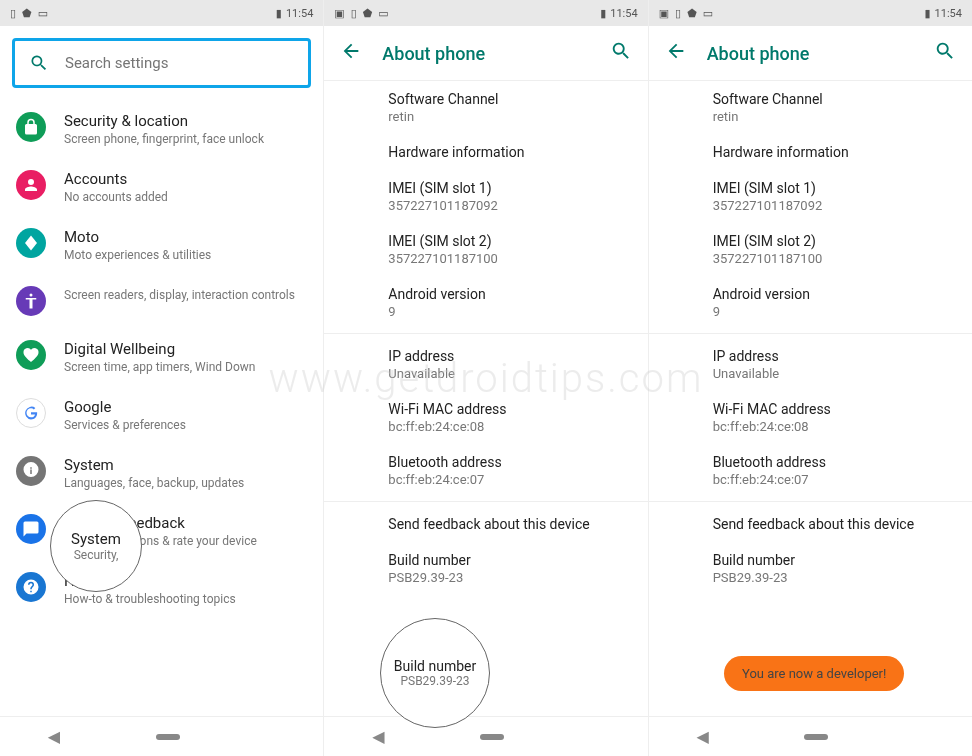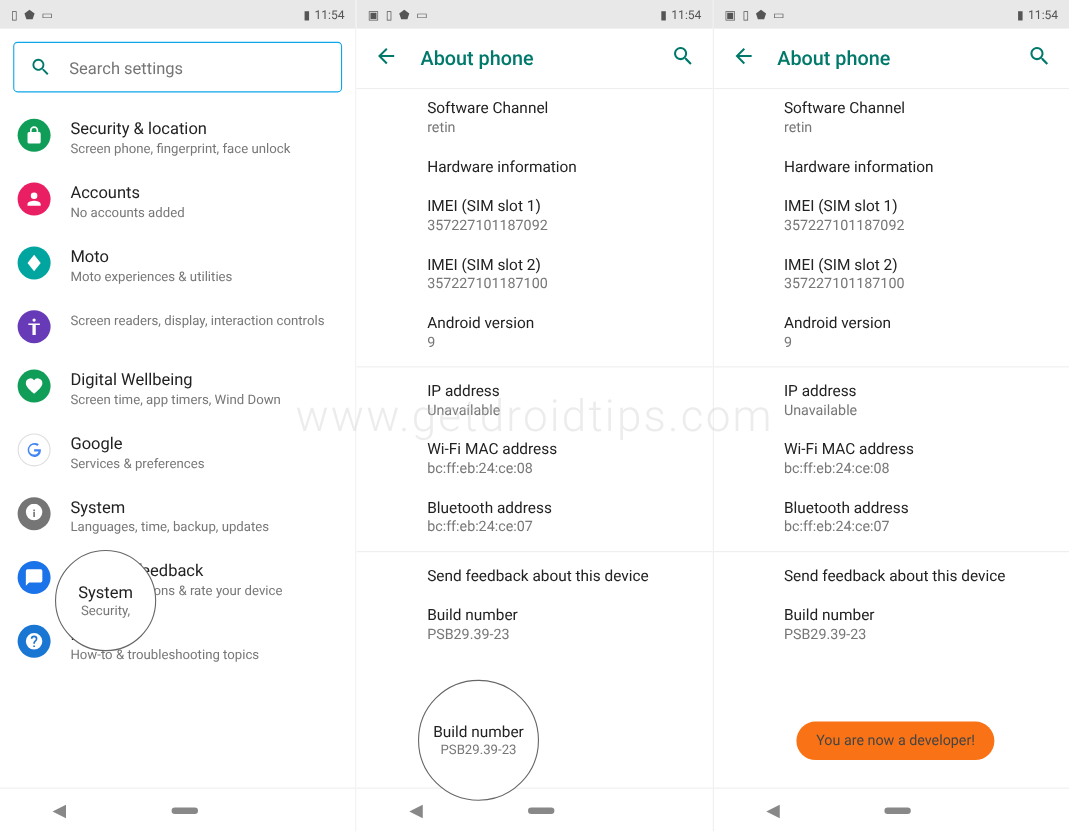--- a/index.html
+++ b/index.html
@@ -10,21 +10,21 @@
 
 .statusbar { height: 26px; background: #e8e8e8; display: flex; align-items: center; justify-content: space-between; padding: 0 10px; font-size: 11px; color: #555; }
 .statusbar .left { display: flex; gap: 6px; align-items: center; }
 .statusbar .right { display: flex; gap: 4px; align-items: center; }
 
 .header { display: flex; align-items: center; padding: 14px 16px; border-bottom: 1px solid #eee; }
 .header .back { color: #00796b; margin-right: 20px; cursor: pointer; }
 .header .title { color: #00796b; font-size: 18px; font-weight: 500; flex: 1; }
 .header .search-icon { color: #00796b; cursor: pointer; }
 
-.searchbox { margin: 12px; border: 1px solid #0ea5e9; border-radius: 4px; display: flex; align-items: flex-end; padding: 12px 14px; }
+.searchbox { margin: 12px; border: 3px solid #0ea5e9; border-radius: 4px; display: flex; align-items: center; padding: 12px 14px; }
 .searchbox svg { color: #00796b; margin-right: 16px; }
 .searchbox input { border: none; outline: none; font-size: 15px; color: #666; flex: 1; }
 
 .list { flex: 1; overflow: hidden; padding-left: 0; }
 .item { display: flex; align-items: flex-start; padding: 12px 16px; }
 .item .icon-circle { width: 30px; height: 30px; border-radius: 50%; display: flex; align-items: center; justify-content: center; margin-right: 18px; flex-shrink: 0; }
 .item .icon-circle svg { width: 18px; height: 18px; fill: #fff; }
 .item .text { flex: 1; }
 .item .title-txt { font-size: 15px; color: #222; }
 .item .sub { font-size: 12px; color: #777; margin-top: 2px; }
@@ -147,21 +147,21 @@
           </div>
       </div>
       <div class="item">
         <div class="icon-circle ic-grey">
             <svg viewBox="0 0 24 24">
               <path d="M11 9h2V7h-2m1 13a10 10 0 1 1 10-10 10 10 0 0 1-10 10m-1-4h2v-6h-2z"></path>
             </svg>
           </div>
         <div class="text">
             <div class="title-txt">System</div>
-            <div class="sub">Languages, time, backup, updates</div>
+            <div class="sub">Languages, face, backup, updates</div>
           </div>
       </div>
       <div class="item">
         <div class="icon-circle ic-blue">
             <svg viewBox="0 0 24 24">
               <path d="M20 2H4a2 2 0 0 0-2 2v18l4-4h14a2 2 0 0 0 2-2V4a2 2 0 0 0-2-2z"></path>
             </svg>
           </div>
         <div class="text">
             <div class="title-txt">Rating &amp; feedback</div>

